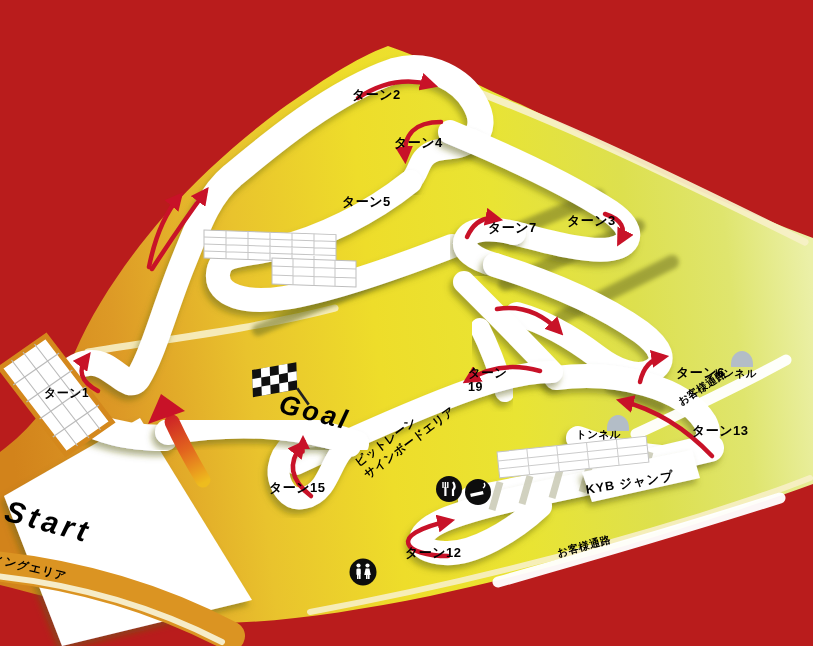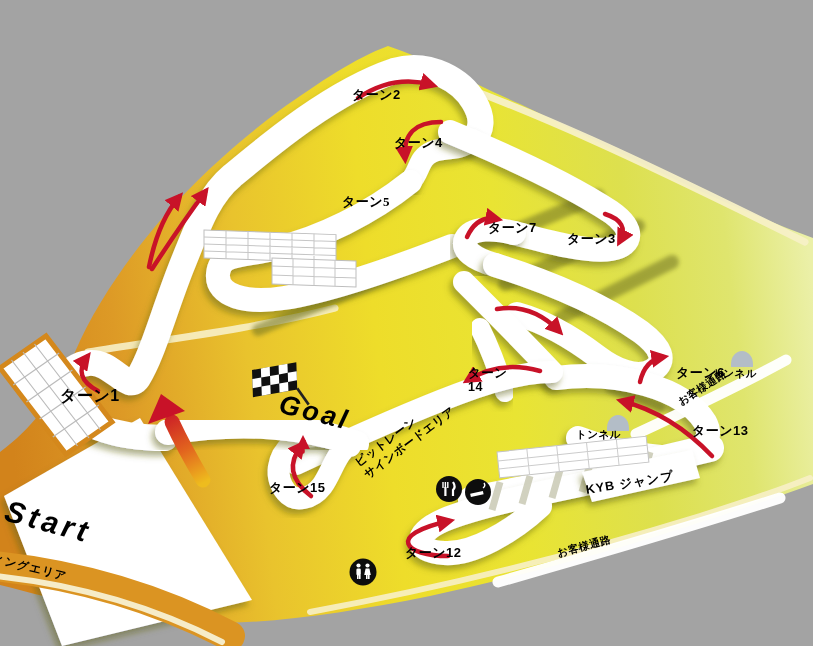--- a/index.html
+++ b/index.html
@@ -1,16 +1,16 @@
 <!DOCTYPE html>
 <html><head>
 <meta charset="utf-8">
 <style>
   html,body{margin:0;padding:0;background:#fff;}
-  .stage{position:relative;width:813px;height:646px;overflow:hidden;background:#a3a3a3;
+  .stage{position:relative;width:813px;height:646px;overflow:hidden;background:#b91c1c;
          font-family:"Liberation Sans","DejaVu Sans",sans-serif;}
   .stage svg{position:absolute;left:0;top:0;}
   .lbl{position:absolute;font-weight:bold;color:#000;white-space:pre-line;line-height:1.1;
        transform-origin:left top;letter-spacing:.5px;}
   .lbl.small{font-size:10.5px;}
   .lbl.turn{font-size:13px;}
   .lbl.banner{font-style:italic;font-weight:bold;}
 </style>
 </head>
 <body>
@@ -196,28 +196,28 @@
         <rect x="-4" y="3" width="1.6" height="4" fill="#fff"></rect>
     <circle cx="4.5" cy="-6.5" r="2.1" fill="#fff"></circle>
     <path d="M2.6,-3.6 L6.4,-3.6 L7.8,3 L1.2,3 Z" fill="#fff"></path>
     <rect x="3" y="3" width="1.6" height="4" fill="#fff"></rect>
         <rect x="5" y="3" width="1.6" height="4" fill="#fff"></rect>
   </g>
 </svg>
 
 <div class="lbl turn" style="left:352px;top:88px;">ターン2</div>
 <div class="lbl turn" style="left:394px;top:136px;">ターン4</div>
-<div class="lbl turn" style="left:342px;top:195px;font-family:Liberation Serif, serif;">ターン5</div>
+<div class="lbl turn" style="left:342px;top:195px;">ターン5</div>
 <div class="lbl turn" style="left:488px;top:221px;">ターン7</div>
-<div class="lbl turn" style="left:567px;top:232px;text-align:center;">ターン3</div>
+<div class="lbl turn" style="left:567px;top:214px;text-align:center;">ターン3</div>
 <div class="lbl turn" style="left:676px;top:366px;">ターン6</div>
-<div class="lbl turn" style="left:60px;top:387px;font-size:16px;">ターン1</div>
+<div class="lbl turn" style="left:44px;top:387px;font-size:12px;">ターン1</div>
 <div class="lbl turn" style="left:692px;top:424px;text-align:right;">ターン13</div>
 <div class="lbl turn" style="left:468px;top:367px;font-size:12.5px;">ターン
-14</div>
+19</div>
 <div class="lbl turn" style="left:269px;top:481px;">ターン15</div>
 <div class="lbl turn" style="left:405px;top:546px;">ターン12</div>
 <div class="lbl small" style="left:712px;top:368px;">トンネル</div>
 <div class="lbl small" style="left:576px;top:429px;">トンネル</div>
 <div class="lbl small" style="left:676px;top:398px;transform:rotate(-33deg);">お客様通路</div>
 <div class="lbl small" style="left:556px;top:548px;transform:rotate(-15deg);">お客様通路</div>
 <div class="lbl" style="left:352px;top:458px;font-size:11.5px;line-height:1.3;transform:rotate(-37deg);">ピットレーン
 サインボードエリア</div>
 <div class="lbl" style="left:585px;top:484px;font-size:12.5px;letter-spacing:1px;transform:rotate(-9deg);">KYB ジャンプ</div>
 <div class="lbl banner" style="left:283px;top:390px;font-size:27px;letter-spacing:3px;transform:rotate(14deg);">Goal</div>

